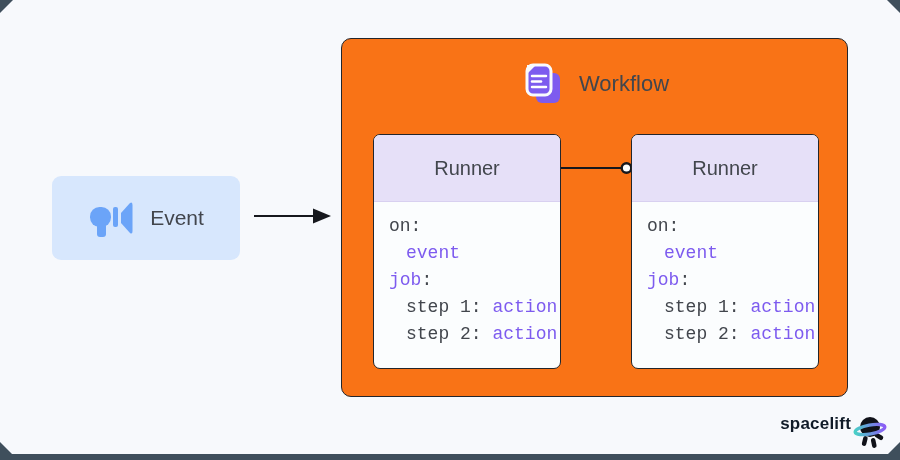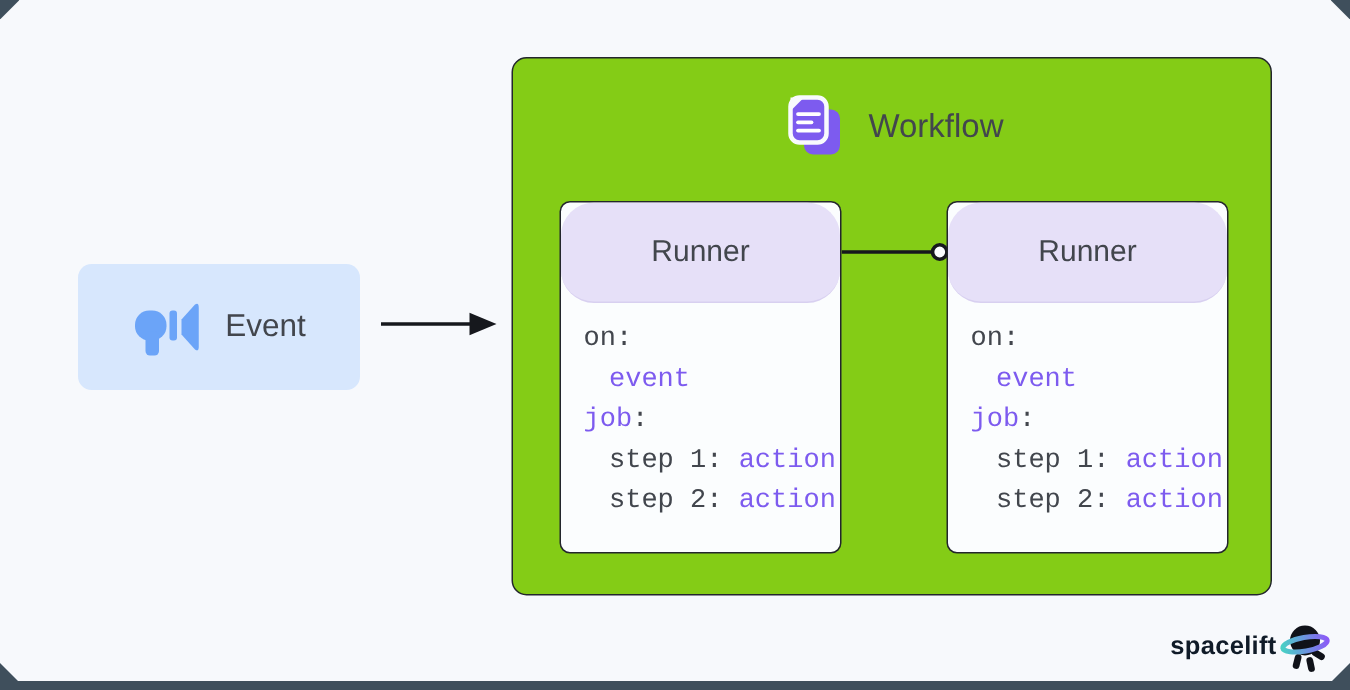--- a/index.html
+++ b/index.html
@@ -24,53 +24,53 @@
   }
   .event-label{font-size:21px;color:#42464d;}
 
   
   .arrow-svg{position:absolute;left:252px;top:202px;}
 
   
   .workflow-box{
     position:absolute;left:341px;top:38px;width:507px;height:359px;
     border:1.5px solid #23262c;border-radius:10px;box-sizing:border-box;
-    background:#84cc16;
+    background:#f97316;
   }
   .wf-header{
     position:absolute;left:0;top:0;width:100%;height:90px;
     display:flex;align-items:center;justify-content:center;gap:13px;
   }
   .wf-title{font-size:22px;color:#42464d;}
 
   
   .runner{
     position:absolute;top:95px;width:188px;height:235px;box-sizing:border-box;
     background:#fbfdfe;border:1.4px solid #23262c;border-radius:7px;
     overflow:hidden;
   }
   .runner-1{left:31px;}
   .runner-2{left:289px;}
   .runner-header{
     height:66px;background:#e6e0f8;border-bottom:1px solid #d8d0f0;
     display:flex;align-items:center;justify-content:center;
-    font-size:20px;color:#42464d;border-radius:22px;
+    font-size:20px;color:#42464d;
   }
   .runner-body{padding:11px 0 0 15px;font-size:18px;line-height:27px;font-family:Liberation Mono, monospace;}
   .line{white-space:pre;}
   .indent{padding-left:17px;}
   .tk-dark{color:#42464d;}
   .tk-purple{color:#7d5bef;}
 
   .connector-svg{position:absolute;left:219px;top:118px;}
 
   
   .brand{
     position:absolute;right:13px;bottom:9px;
-    display:flex;align-items:center;gap:2px;
+    display:flex;align-items:flex-start;gap:2px;
   }
   .brand-text{font-size:17px;font-weight:bold;color:#101b28;letter-spacing:.2px;padding-bottom:3px;}
 </style>
 </head>
 <body>
 
 <div class="canvas">
 
   <div class="corner corner-tl"></div>
   <div class="corner corner-tr"></div>

